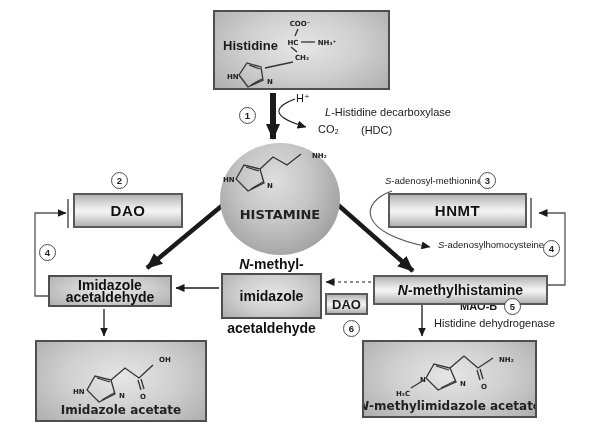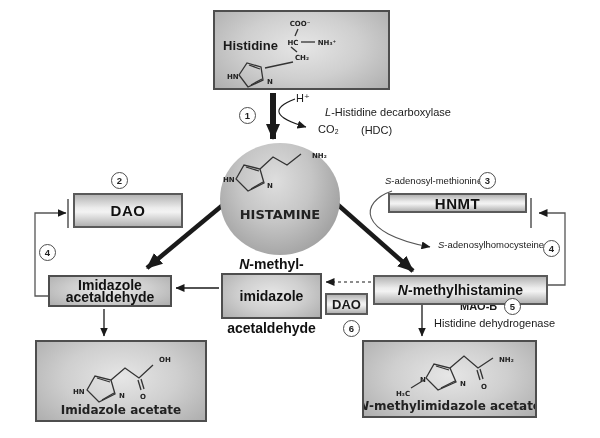--- a/index.html
+++ b/index.html
@@ -124,21 +124,21 @@
     <span>2</span>
   </div>
 <div class="box glossy" style="left:73px;top:193px;width:110px;height:35px;">
   <span class="big-label">DAO</span>
 </div>
 
 <div class="txt small" style="left:385px;top:175px;"><i class="it">S</i><span>-adenosyl-methionine</span></div>
 <div class="step" style="left:479px;top:172px;">
     <span>3</span>
   </div>
-<div class="box glossy" style="left:388px;top:193px;width:139px;height:20px;align-items:center;">
+<div class="box glossy" style="left:388px;top:193px;width:139px;height:35px;align-items:center;">
   <span class="big-label">HNMT</span>
 </div>
 <div class="txt small" style="left:438px;top:239px;"><i class="it">S</i><span>-adenosylhomocysteine</span></div>
 <div class="step" style="left:543px;top:240px;">
     <span>4</span>
   </div>
 <div class="step" style="left:39px;top:244px;">
     <span>4</span>
   </div>
 

